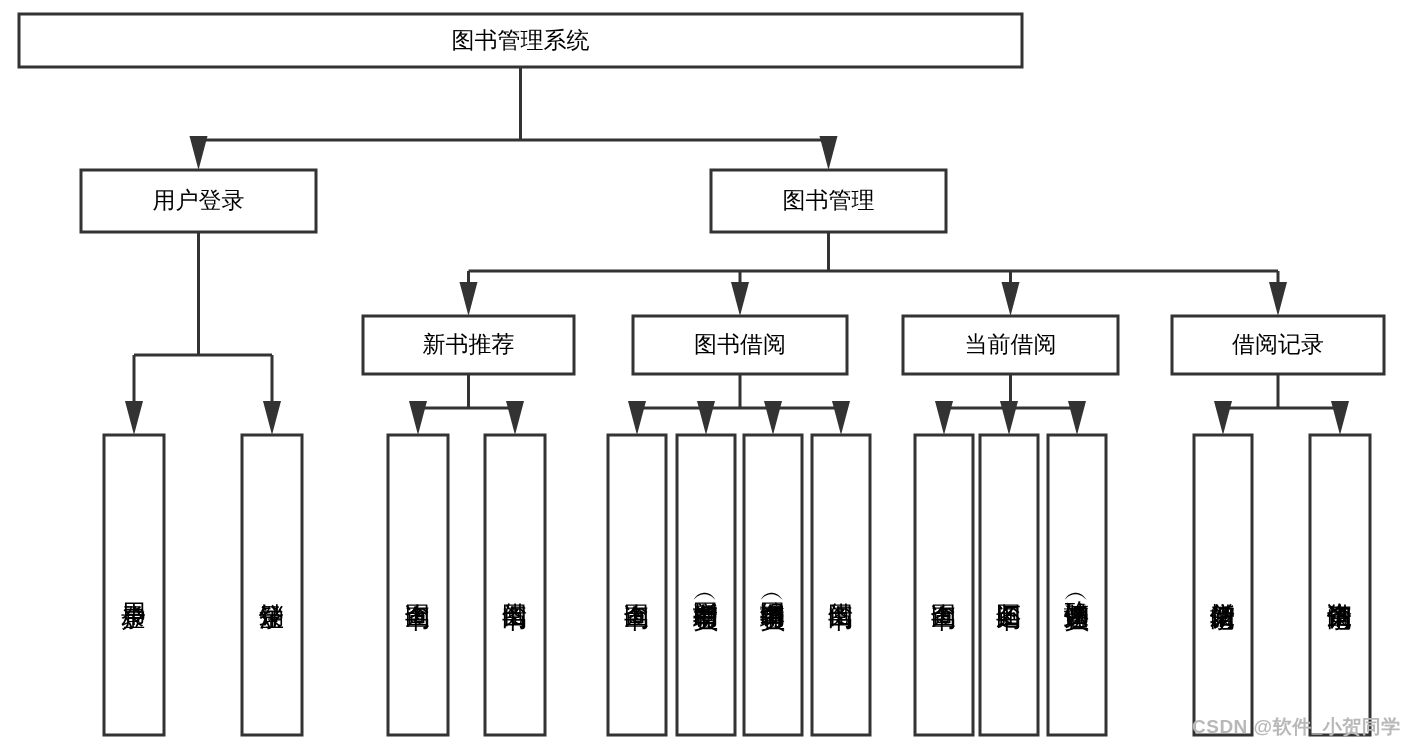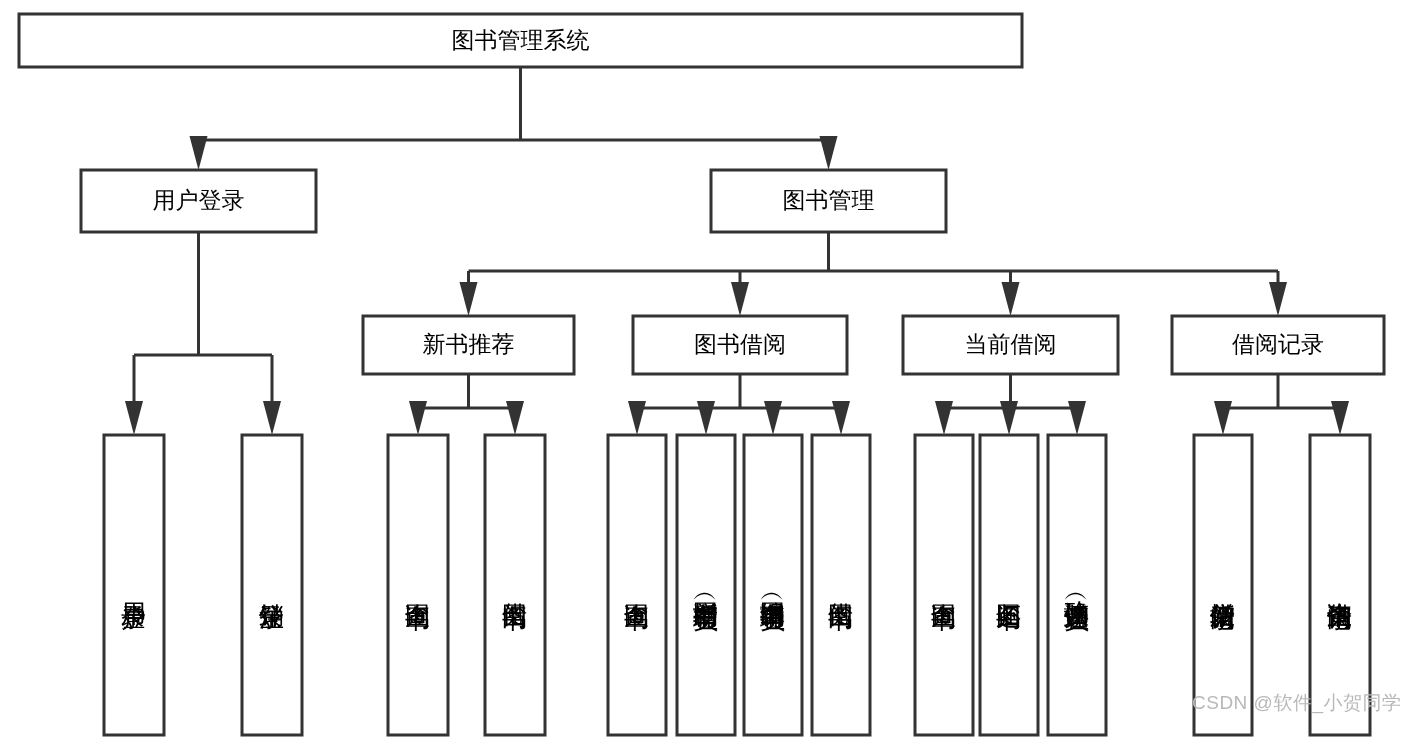--- a/index.html
+++ b/index.html
@@ -170,15 +170,15 @@
       <div class="node-label-v" style="left: 677px; top: 435px; width: 58px; height: 300px;">新增图书（管理员）</div>
       <div class="node-label-v" style="left: 744px; top: 435px; width: 58px; height: 300px;">编辑图书（管理员）</div>
       <div class="node-label-v" style="left: 812px; top: 435px; width: 58px; height: 300px;">借阅图书</div>
       <div class="node-label-v" style="left: 915px; top: 435px; width: 58px; height: 300px;">查询图书</div>
       <div class="node-label-v" style="left: 980px; top: 435px; width: 58px; height: 300px;">归还图书</div>
       <div class="node-label-v" style="left: 1048px; top: 435px; width: 58px; height: 300px;">确认归还（管理员）</div>
       <div class="node-label-v" style="left: 1194px; top: 435px; width: 58px; height: 300px;">新增借阅记录</div>
       <div class="node-label-v" style="left: 1310px; top: 435px; width: 60px; height: 300px;">查询借阅记录</div>
     </div>
 
-  <div class="watermark" style="left: 1192px; top: 690px;">CSDN @软件_小贺同学</div>
+  <div class="watermark" style="left: 1192px; top: 714px; font-weight: bold;">CSDN @软件_小贺同学</div>
 
 </div>
 
 </body></html>

